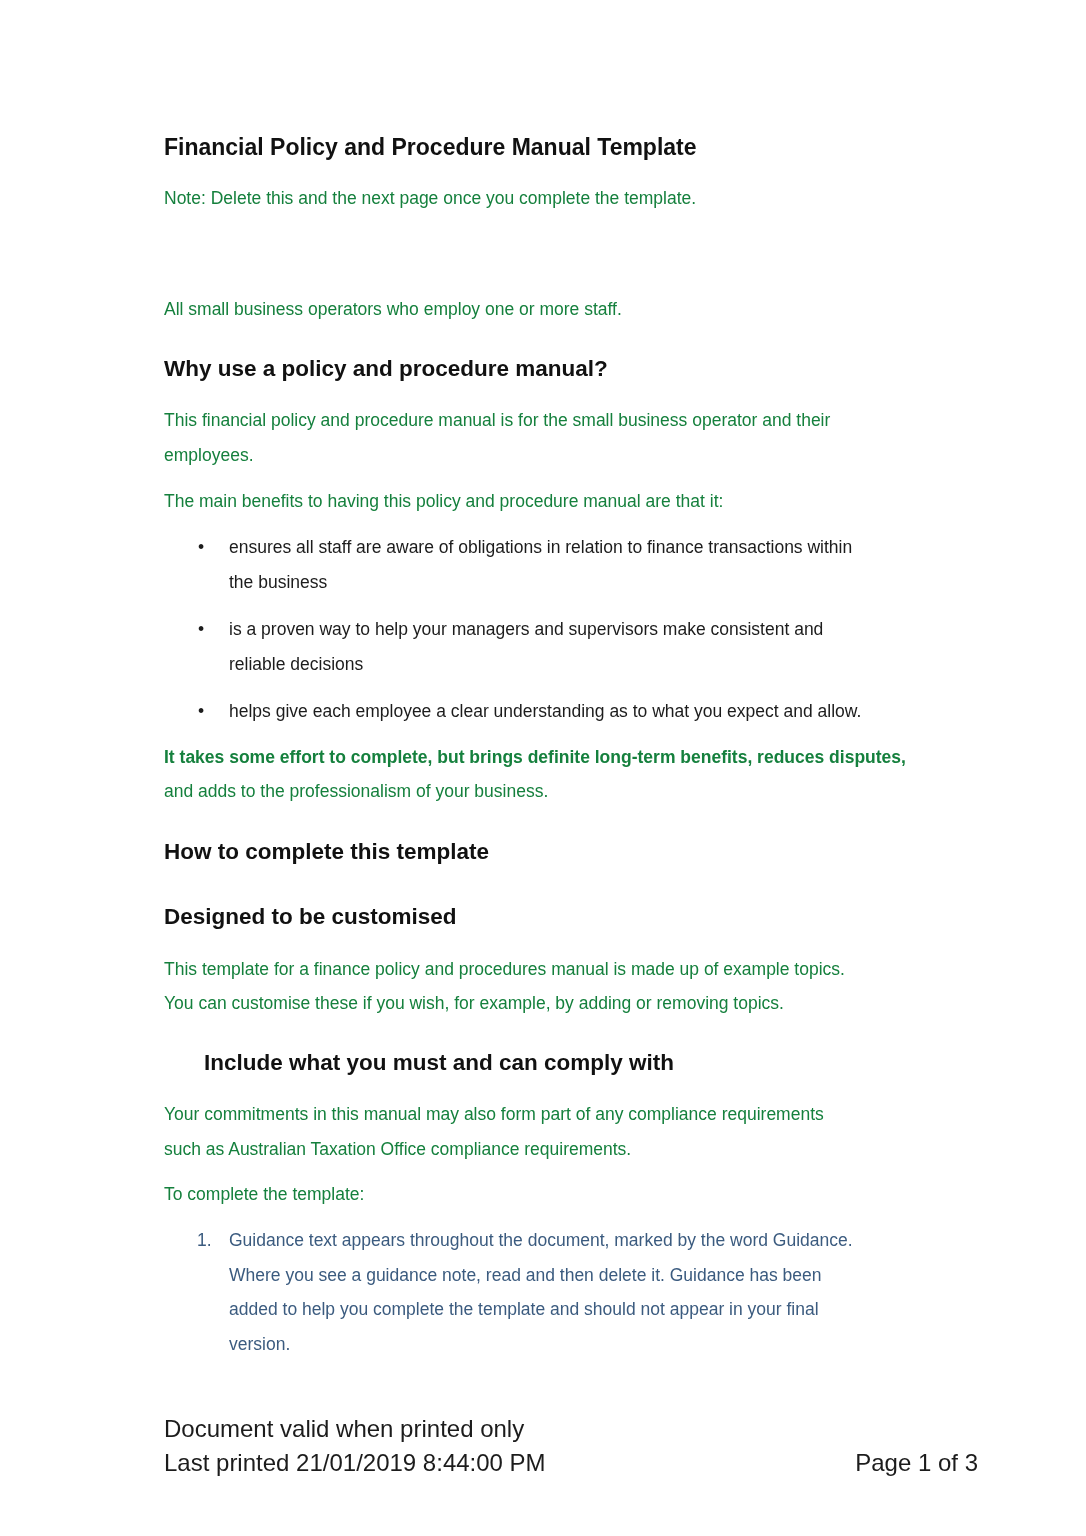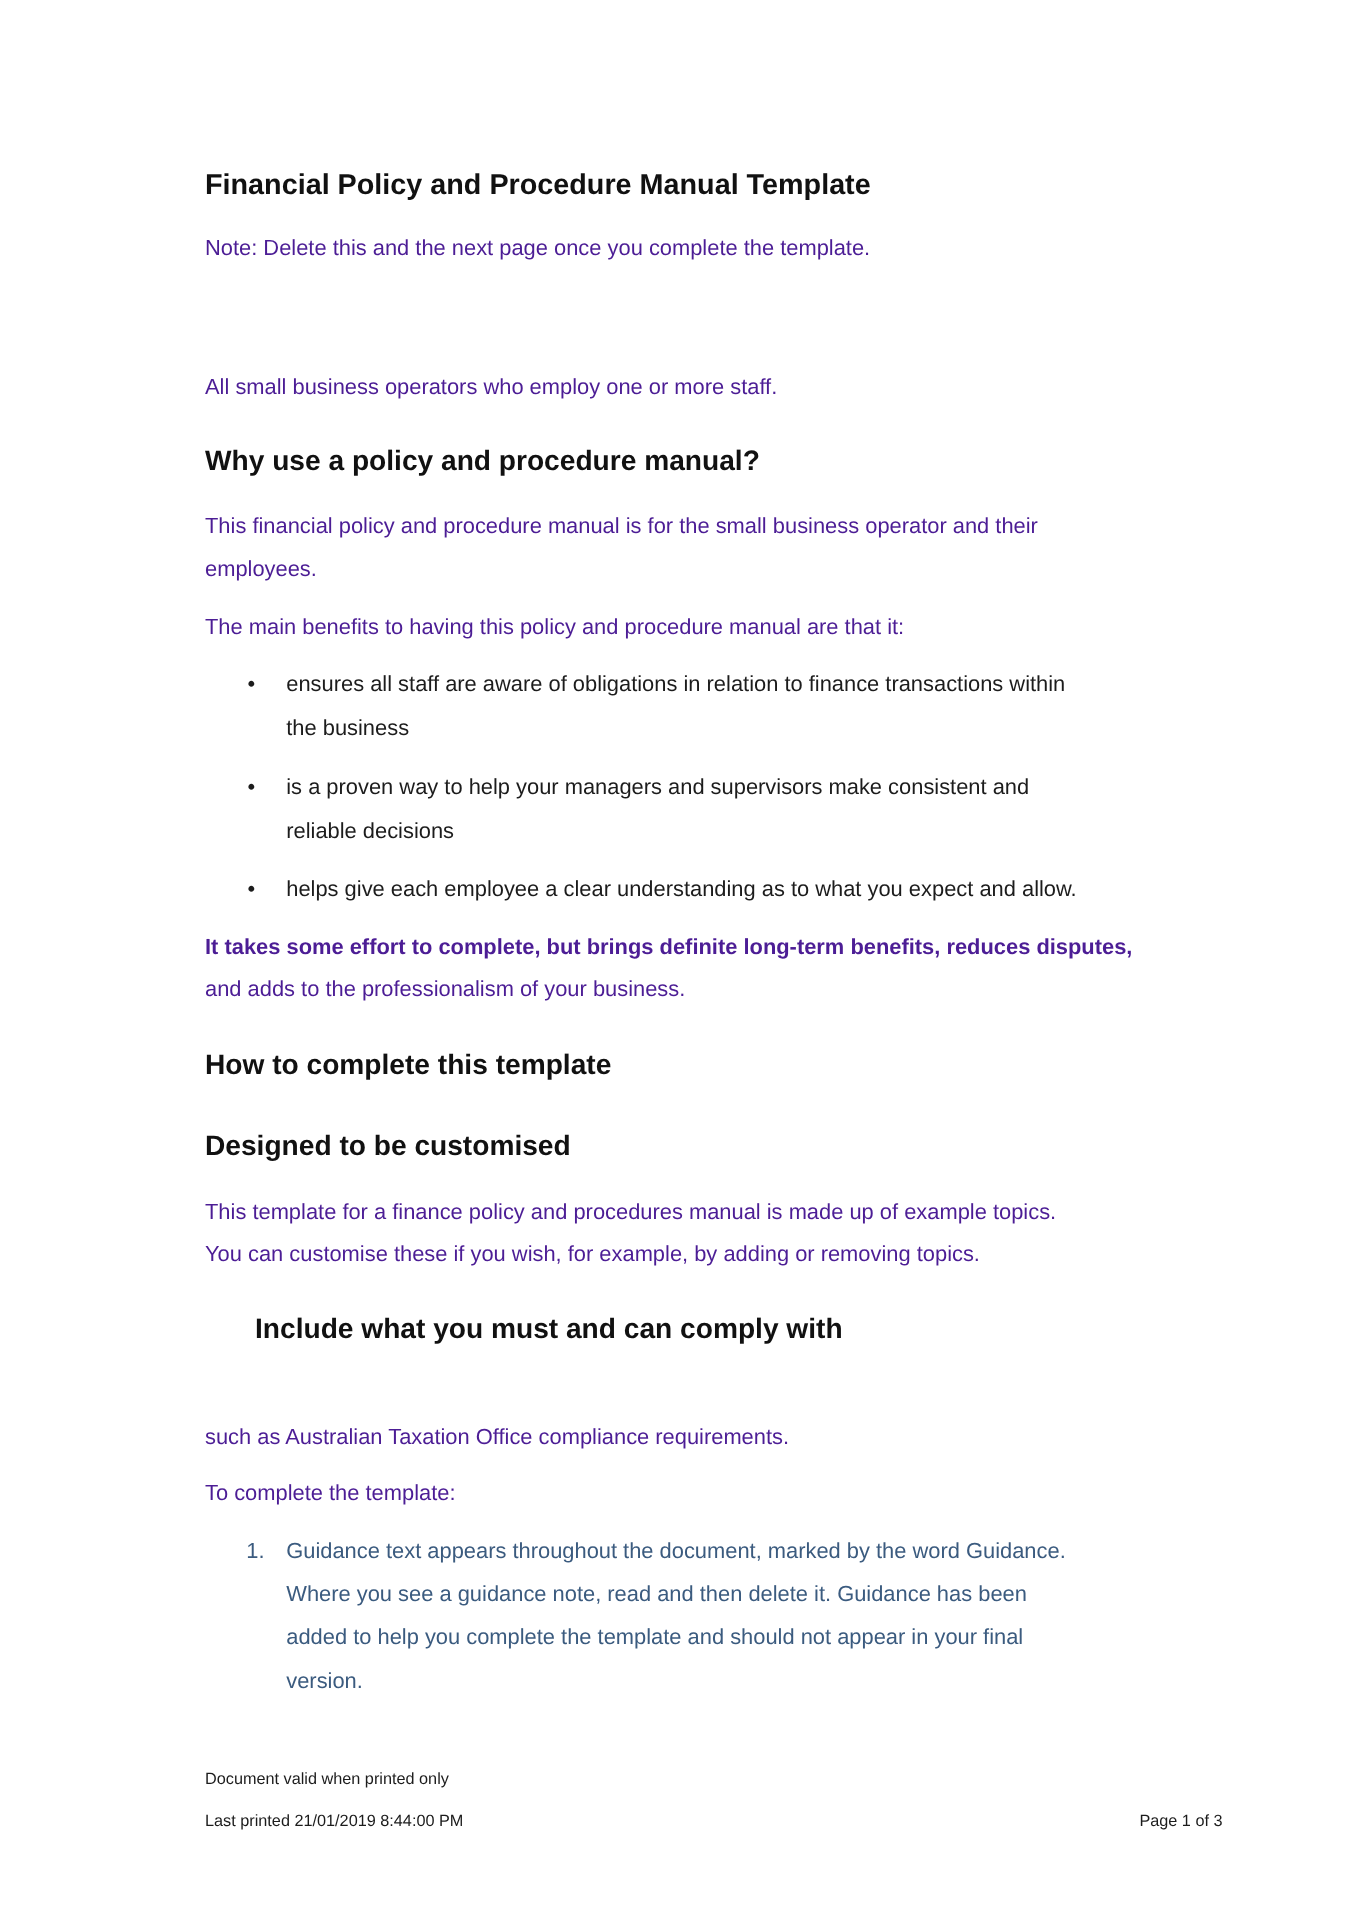--- a/index.html
+++ b/index.html
@@ -2,30 +2,30 @@
 <html><head>
   <meta charset="utf-8">
   <style>
     html, body { margin: 0; padding: 0; background: #ffffff; }
     body { width: 1086px; height: 1536px; position: relative; overflow: hidden;
       font-family: "Liberation Sans", sans-serif; color: #1a1a1a; }
     .page { position: absolute; left: 0; top: 0; width: 1022px; height: 1536px; }
     .h { position: absolute; left: 164px; font-weight: bold; color: #111; margin: 0; white-space: nowrap; }
     .h1 { font-size: 23px; }
     .h2 { font-size: 22.5px; }
-    .p { position: absolute; left: 164px; font-size: 17.5px; line-height: 35px; margin: 0; color: #4c1d95; white-space: nowrap; }
+    .p { position: absolute; left: 164px; font-size: 17.5px; line-height: 35px; margin: 0; color: #15803d; white-space: nowrap; }
     .bl { position: absolute; left: 164px; width: 820px; }
     .bi { position: relative; font-size: 17.5px; line-height: 35px; color: #1c1c1c; white-space: nowrap; }
     .bi .dot { position: absolute; left: 34px; top: 0; }
     .bi .txt { position: absolute; left: 65px; top: 0; }
     .ol-item { position: absolute; left: 164px; font-size: 17.5px; line-height: 34.5px; white-space: nowrap; }
     .ol-item .num { position: absolute; left: 33px; top: 0; }
     .ol-item .txt { position: absolute; left: 65px; top: 0; }
     .guide { color: #3b5b7f; }
-    .foot { position: absolute; font-size: 13px; color: #1c1c1c; white-space: nowrap; }
+    .foot { position: absolute; font-size: 24px; color: #1c1c1c; white-space: nowrap; }
   </style>
 </head>
 <body>
 
 <div class="page">
 
   <h1 class="h h1" style="top:134px;">Financial Policy and Procedure Manual Template</h1>
   <p class="p" style="top:181px;">Note: Delete this and the next page once you complete the template.</p>
 
   <p class="p" style="top:292px;">All small business operators who employ one or more staff.</p>
@@ -55,20 +55,21 @@
   <p class="p" style="top:740px;font-weight:bold;">It takes some effort to complete, but brings definite long-term benefits, reduces disputes,</p>
   <p class="p" style="top:774px;">and adds to the professionalism of your business.</p>
 
   <h2 class="h h2" style="top:904px;">Designed to be customised</h2>
 
   <h2 class="h h2" style="top:839px;">How to complete this template</h2>
   <p class="p" style="top:986px;">You can customise these if you wish, for example, by adding or removing topics.</p>
   <p class="p" style="top:952px;">This template for a finance policy and procedures manual is made up of example topics.</p>
 
   <h2 class="h h2" style="top:1050px;margin-left:40px;">Include what you must and can comply with</h2>
+  <p class="p" style="top:1097px;">Your commitments in this manual may also form part of any compliance requirements</p>
   <p class="p" style="top:1132px;">such as Australian Taxation Office compliance requirements.</p>
   <p class="p" style="top:1177px;">To complete the template:</p>
 
   <div class="ol-item guide" style="top:1223px; height:140px; width:820px;">
     <span class="num">1.</span>
     <span class="txt">Guidance text appears throughout the document, marked by the word Guidance.</span>
     <span class="txt" style="top:34.5px;">Where you see a guidance note, read and then delete it. Guidance has been</span>
     <span class="txt" style="top:69px;">added to help you complete the template and should not appear in your final</span>
     <span class="txt" style="top:103.5px;">version.</span>
   </div>

